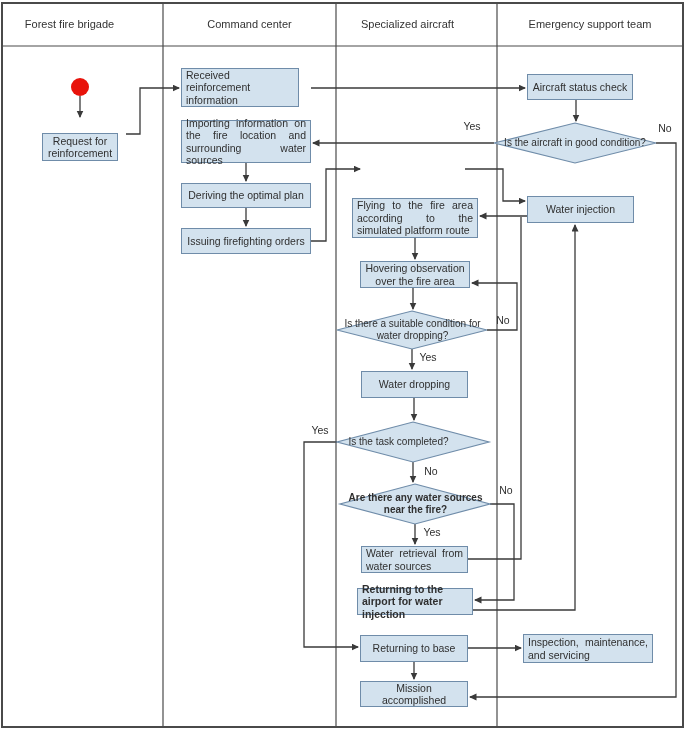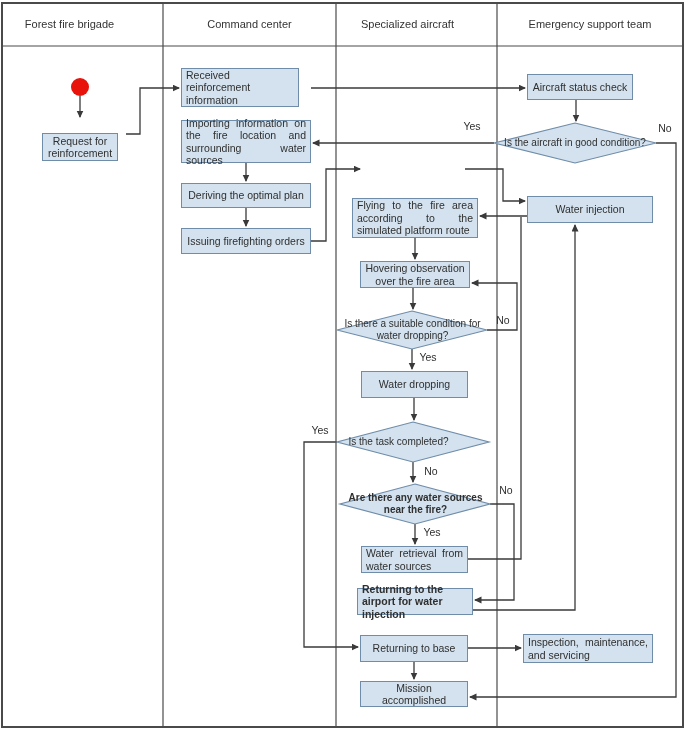--- a/index.html
+++ b/index.html
@@ -130,21 +130,21 @@
     </div>
   <div class="box" style="left:360px;top:635px;width:108px;height:27px;">
       <span>Returning to base</span>
     </div>
   <div class="box" style="left:527px;top:74px;width:106px;height:26px;">
       <span>Aircraft status check</span>
     </div>
   <div class="box" style="left:360px;top:681px;width:108px;height:26px;">
       <span>Mission accomplished</span>
     </div>
-  <div class="box" style="left:527px;top:196px;width:126px;height:27px;">
+  <div class="box" style="left:527px;top:196px;width:107px;height:27px;">
       <span>Water injection</span>
     </div>
   <div class="box j" style="left:523px;top:634px;width:130px;height:29px;">
       <span>Inspection, maintenance, and servicing</span>
     </div>
 
   <div class="dtext" style="left:497px;top:137px;width:156px;">Is the aircraft in good condition?</div>
   <div class="dtext" style="left:342px;top:318px;width:141px;">Is there a suitable condition for water dropping?</div>
   <div class="dtext" style="left:330px;top:436px;width:137px;">Is the task completed?</div>
   <div class="dtext" style="left:347px;top:492px;width:137px;font-weight:bold;">Are there any water sources near the fire?</div>

